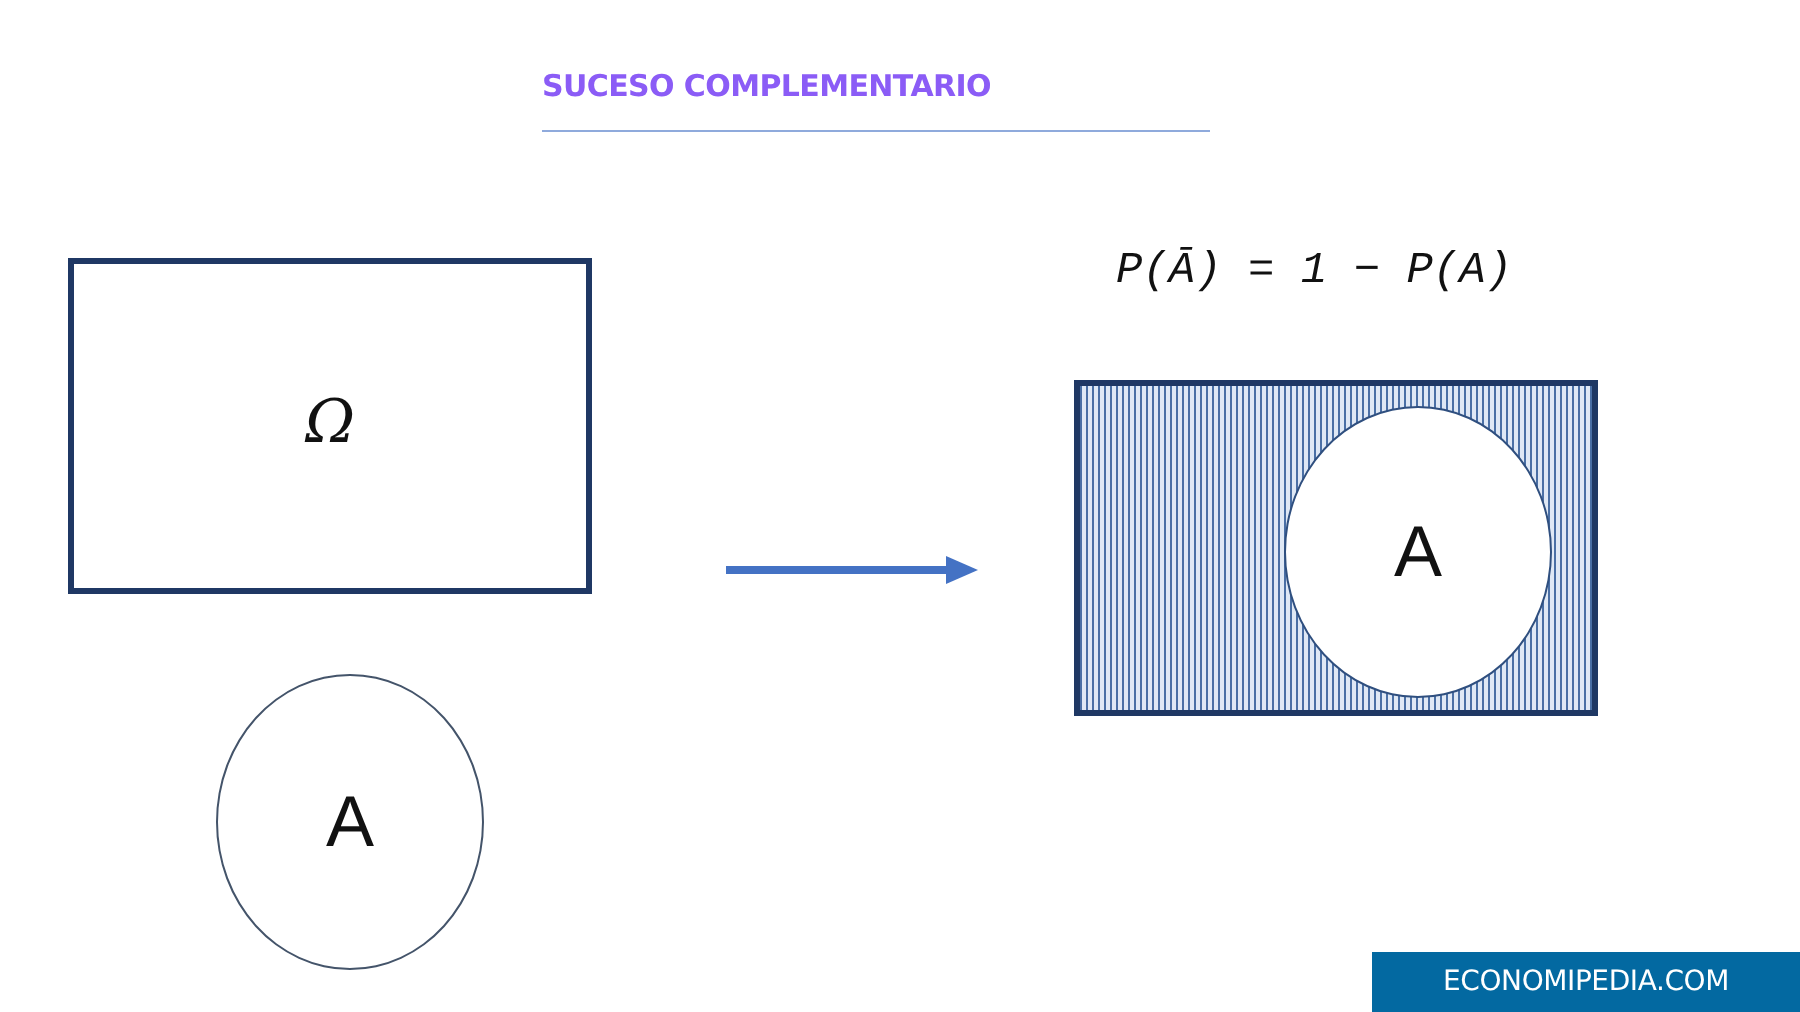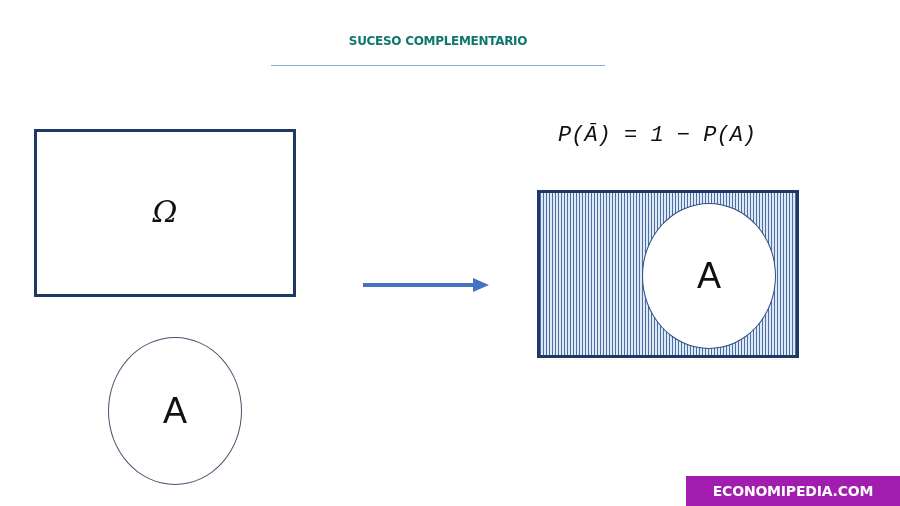--- a/index.html
+++ b/index.html
@@ -3,24 +3,24 @@
   <meta charset="utf-8">
   <style>
     html, body { margin: 0; padding: 0; }
     body {
       width: 900px; height: 506px; position: relative; overflow: hidden;
       background: #ffffff;
       font-family: "Liberation Sans", sans-serif;
     }
     .title {
       position: absolute; left: 271px; top: 34px; width: 334px;
-      text-align: center;
+      text-align: left;
       font-family: "DejaVu Sans", sans-serif;
-      font-weight: bold; font-size: 12px; letter-spacing: -0.3px;
-      color: #0f766e;
+      font-weight: bold; font-size: 15px; letter-spacing: -0.3px;
+      color: #8b5cf6;
     }
     .title-rule {
       position: absolute; left: 271px; top: 65px; width: 334px; height: 1px;
       background: #8faadc;
     }
     .omega-box {
       position: absolute; left: 34px; top: 129px; width: 256px; height: 162px;
       border: 3px solid #1f3864; box-sizing: content-box;
     }
     .omega-label {
@@ -48,22 +48,22 @@
       border: 3px solid #1f3864; box-sizing: content-box;
       background: repeating-linear-gradient(90deg, #4a6fa5 0px, #4a6fa5 1px, #dfe8f5 1px, #dfe8f5 3px);
       overflow: hidden;
     }
     .inner-circle {
       position: absolute; left: 102px; top: 10px; width: 134px; height: 146px;
       border-radius: 50%; background: #ffffff; border: 1px solid #2f4f7f; box-sizing: border-box;
     }
     .brand {
       position: absolute; left: 686px; top: 476px; width: 214px; height: 30px;
-      background: #a21caf; color: #ffffff;
-      font-family: "DejaVu Sans", sans-serif; font-weight: bold; font-size: 14px;
+      background: #0369a1; color: #ffffff;
+      font-family: "DejaVu Sans", sans-serif; font-weight: normal; font-size: 14px;
       display: flex; align-items: center; justify-content: center; letter-spacing: -0.2px;
     }
   </style>
 </head>
 <body>
 
 <div class="title">SUCESO COMPLEMENTARIO</div>
 <div class="title-rule"></div>
 
 <div class="omega-box">

